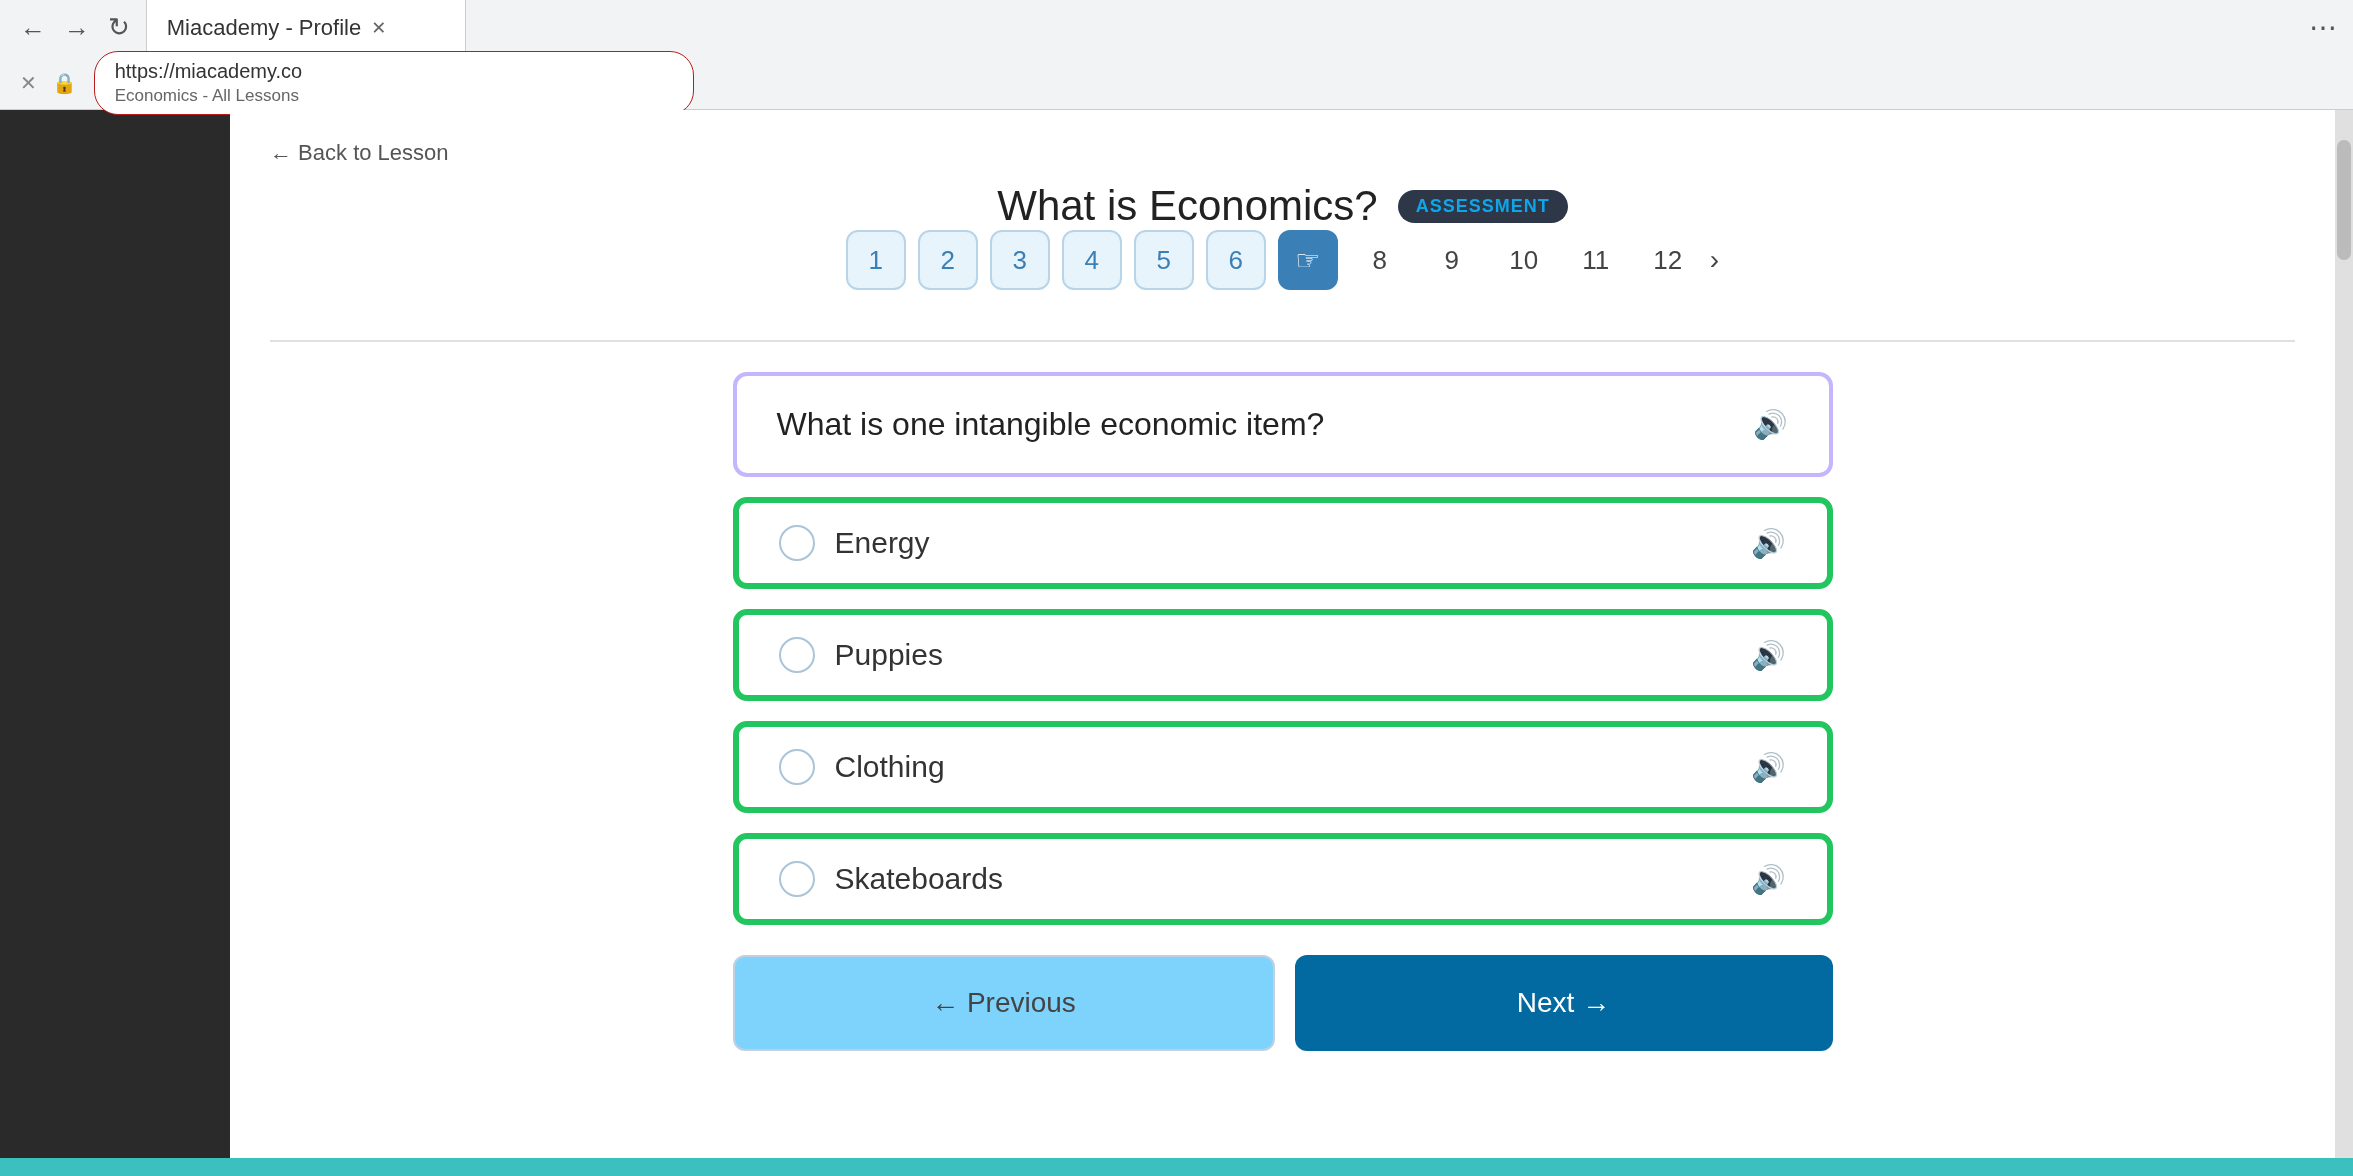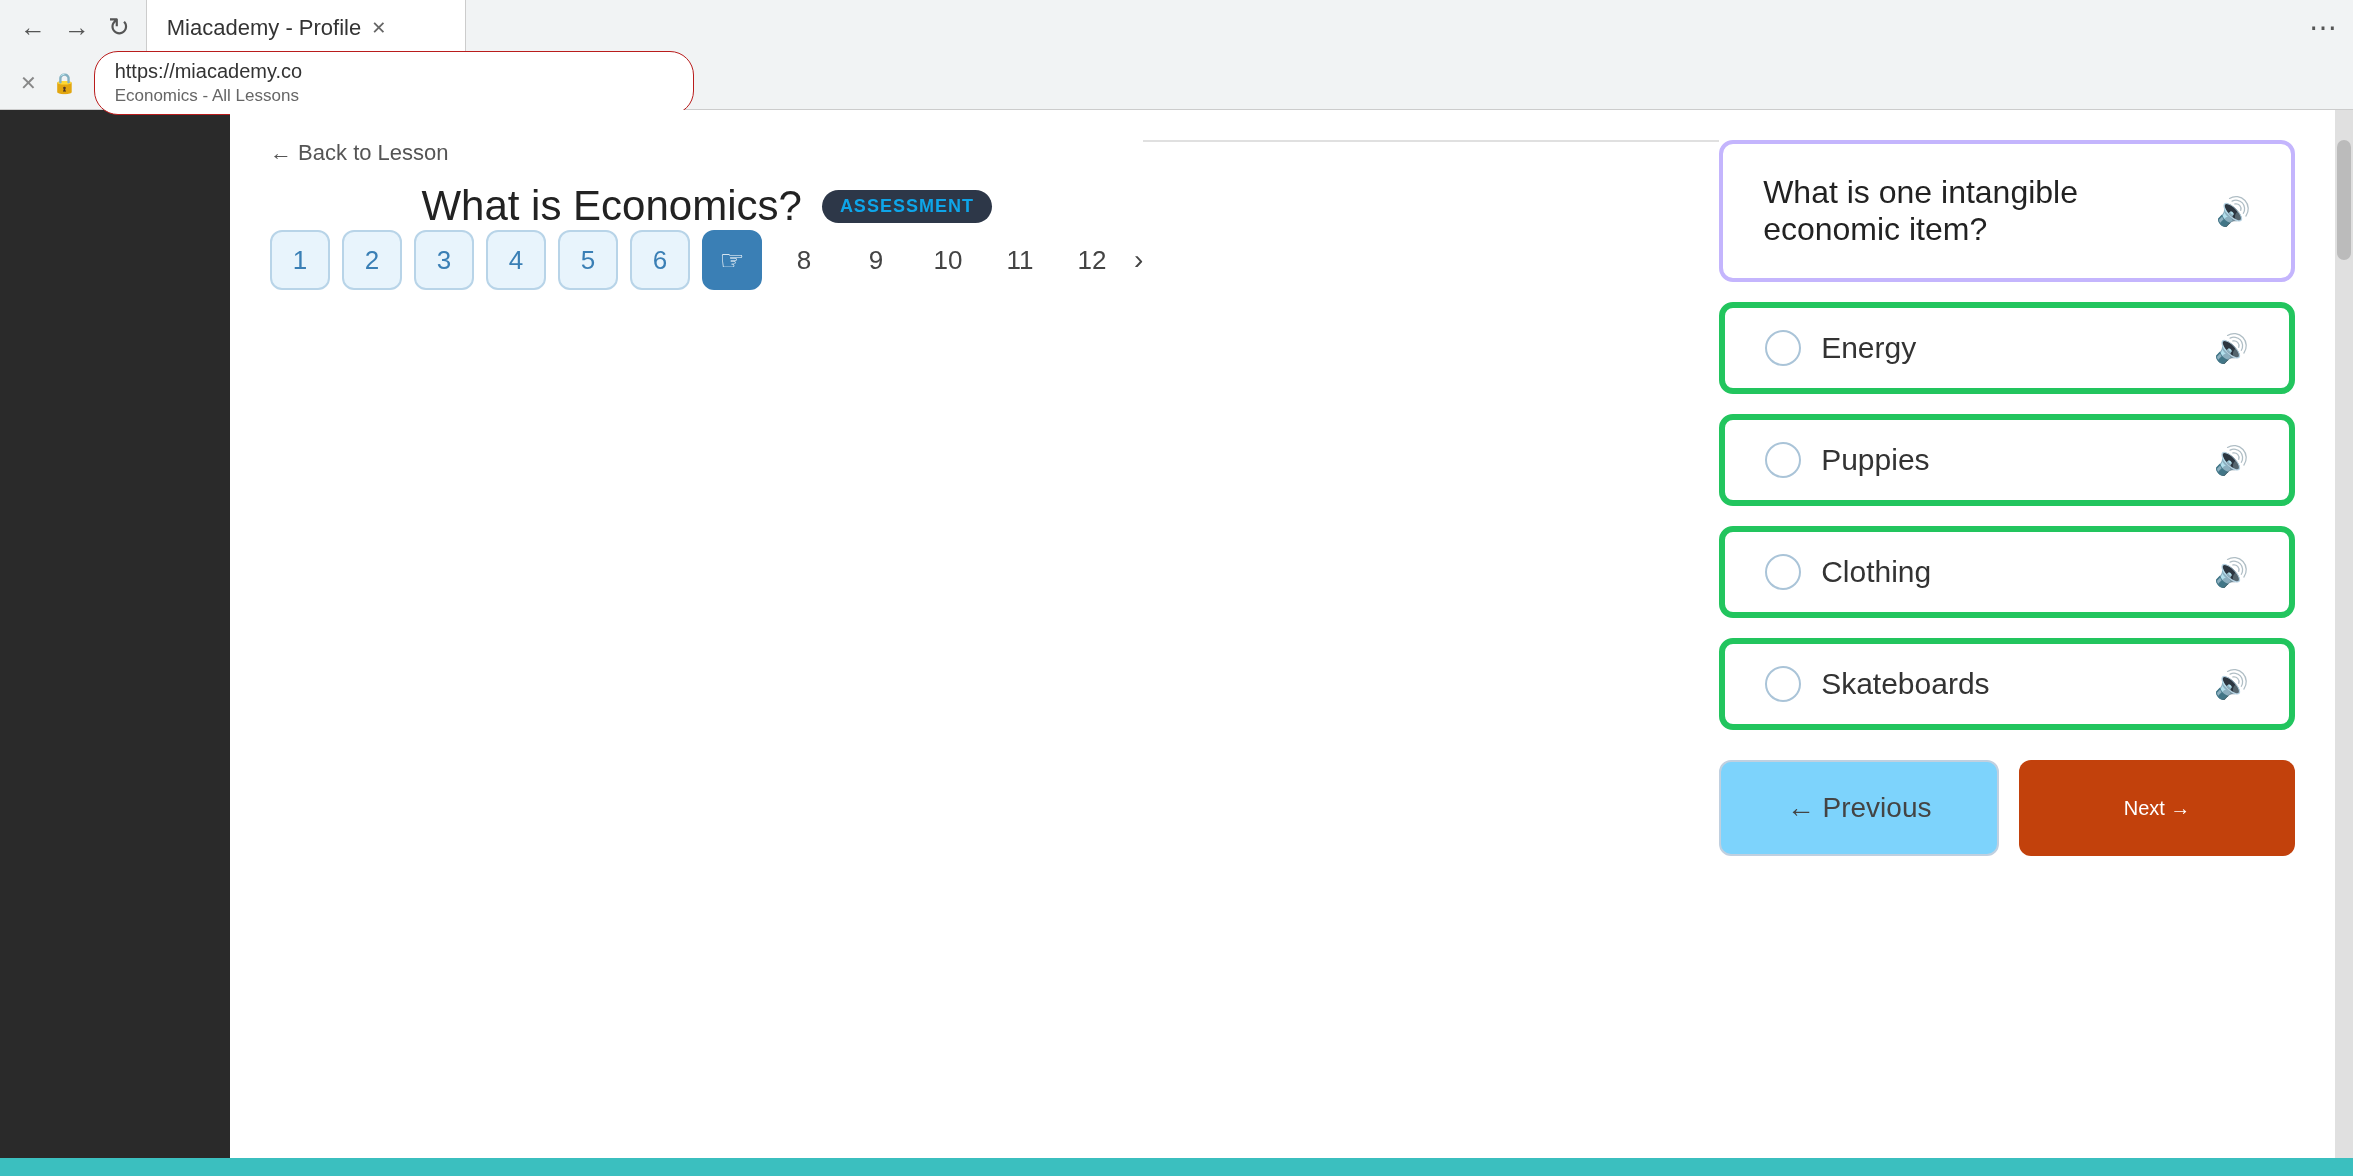--- a/index.html
+++ b/index.html
@@ -97,21 +97,22 @@
       width: 230px;
       background: #2a2a2a;
       height: 100%;
       flex-shrink: 0;
     }
 
     .content-wrapper {
       flex: 1;
       background: white;
       display: flex;
-      flex-direction: row;
+      flex-direction: column;
+      align-items: center;
       padding: 30px 40px;
       position: relative;
       overflow-y: auto;
     }
 
     
     .page-header {
       display: flex;
       flex-direction: column;
       align-items: center;
@@ -283,22 +284,22 @@
       align-items: center;
       justify-content: center;
       gap: 10px;
     }
 
     .next-btn {
       flex: 1;
       padding: 30px;
       border: none;
       border-radius: 12px;
-      background: #c2410c;
-      font-size: 20px;
+      background: #0369a1;
+      font-size: 28px;
       color: white;
       cursor: pointer;
       display: flex;
       align-items: center;
       justify-content: center;
       gap: 10px;
     }
 
     .right-scrollbar {
       width: 18px;

